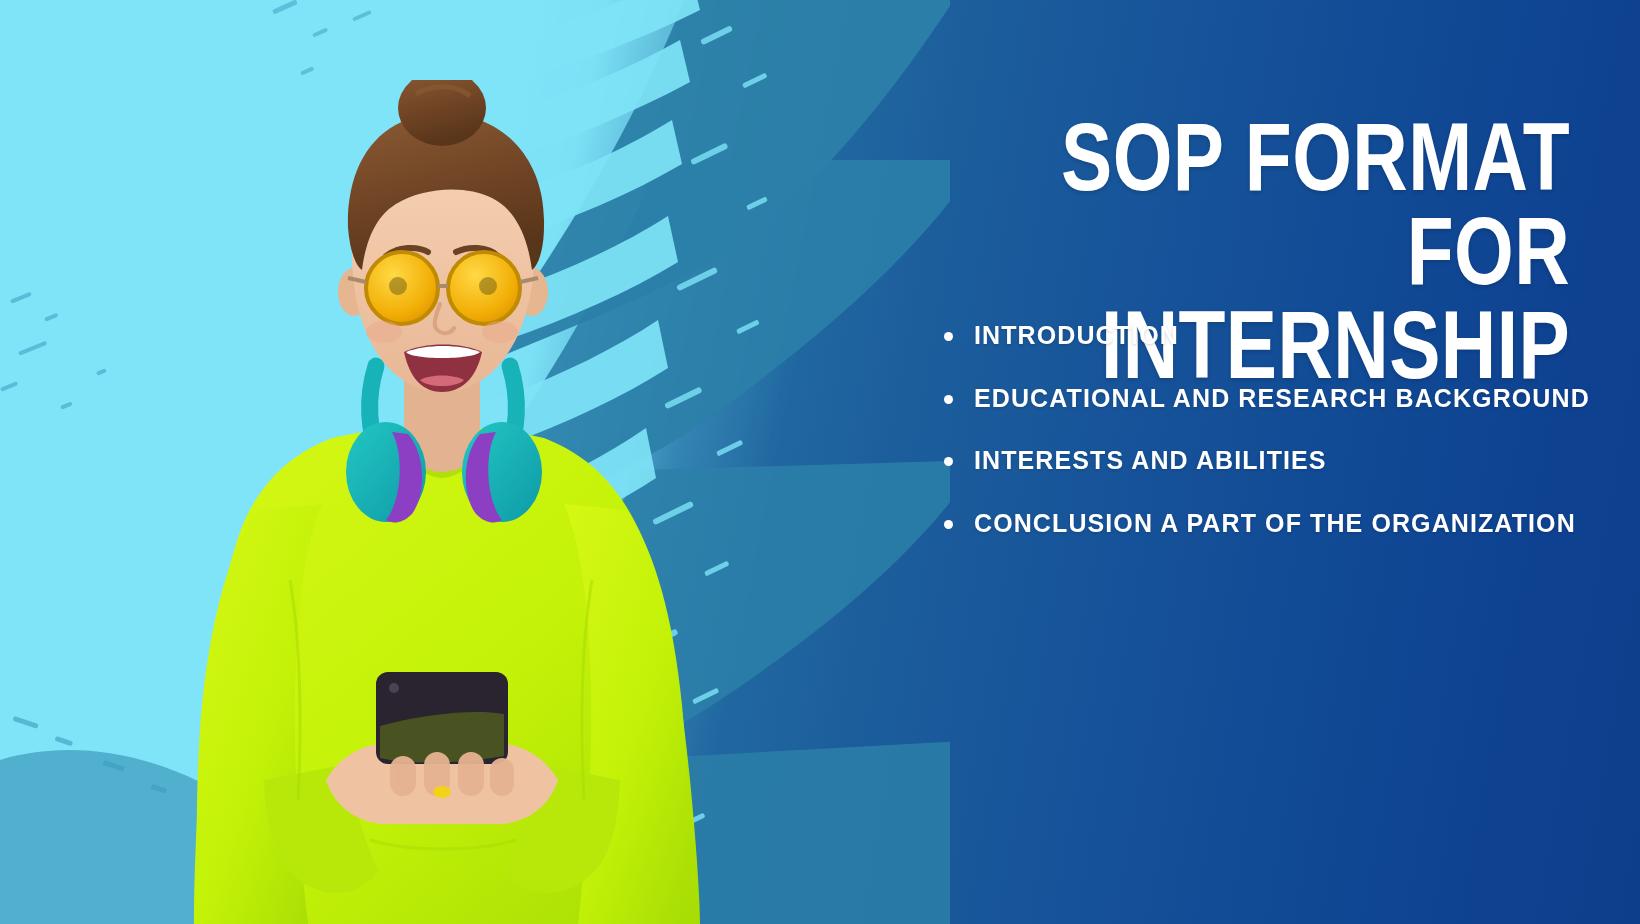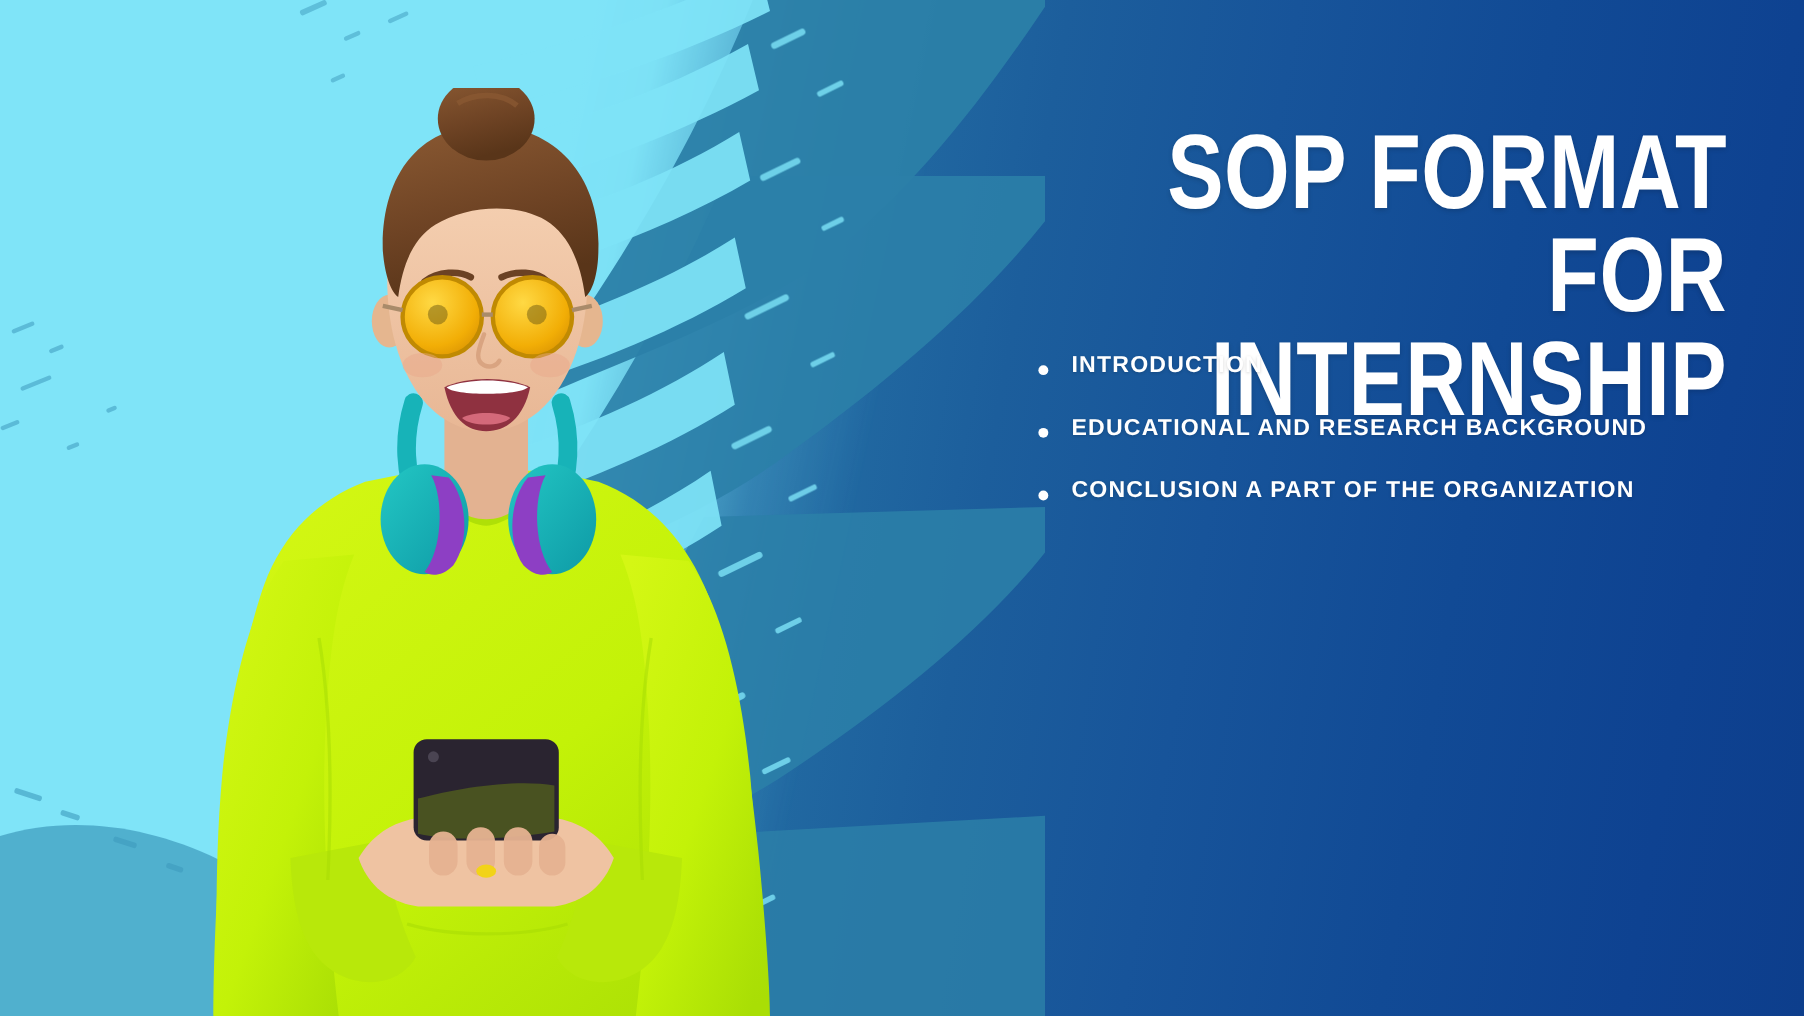--- a/index.html
+++ b/index.html
@@ -111,21 +111,21 @@
     right: 0;
     list-style: none;
     margin: 0;
     padding: 0;
   }
   .bullet-item {
     position: relative;
     padding-left: 42px;
     margin-bottom: 28px;
     color: #ffffff;
-    font-size: 21px;
+    font-size: 25px;
     font-weight: 700;
     letter-spacing: 1.1px;
     line-height: 1.38;
     text-transform: uppercase;
     text-shadow: 0 1px 3px rgba(0,0,0,0.18);
   }
   .bullet-item::before {
     content: "";
     position: absolute;
     left: 12px;
@@ -334,16 +334,17 @@
   </div>
 
   <div class="content">
 
     <h1 class="headline">SOP FORMAT FOR
 INTERNSHIP</h1>
 
     <ul class="bullet-list">
       <li class="bullet-item">INTRODUCTION</li>
       <li class="bullet-item">EDUCATIONAL AND RESEARCH BACKGROUND</li>
+      <li class="bullet-item">INTERESTS AND ABILITIES</li>
       <li class="bullet-item">CONCLUSION A PART OF THE ORGANIZATION</li>
     </ul>
   </div>
 </div>
 
 </body></html>

